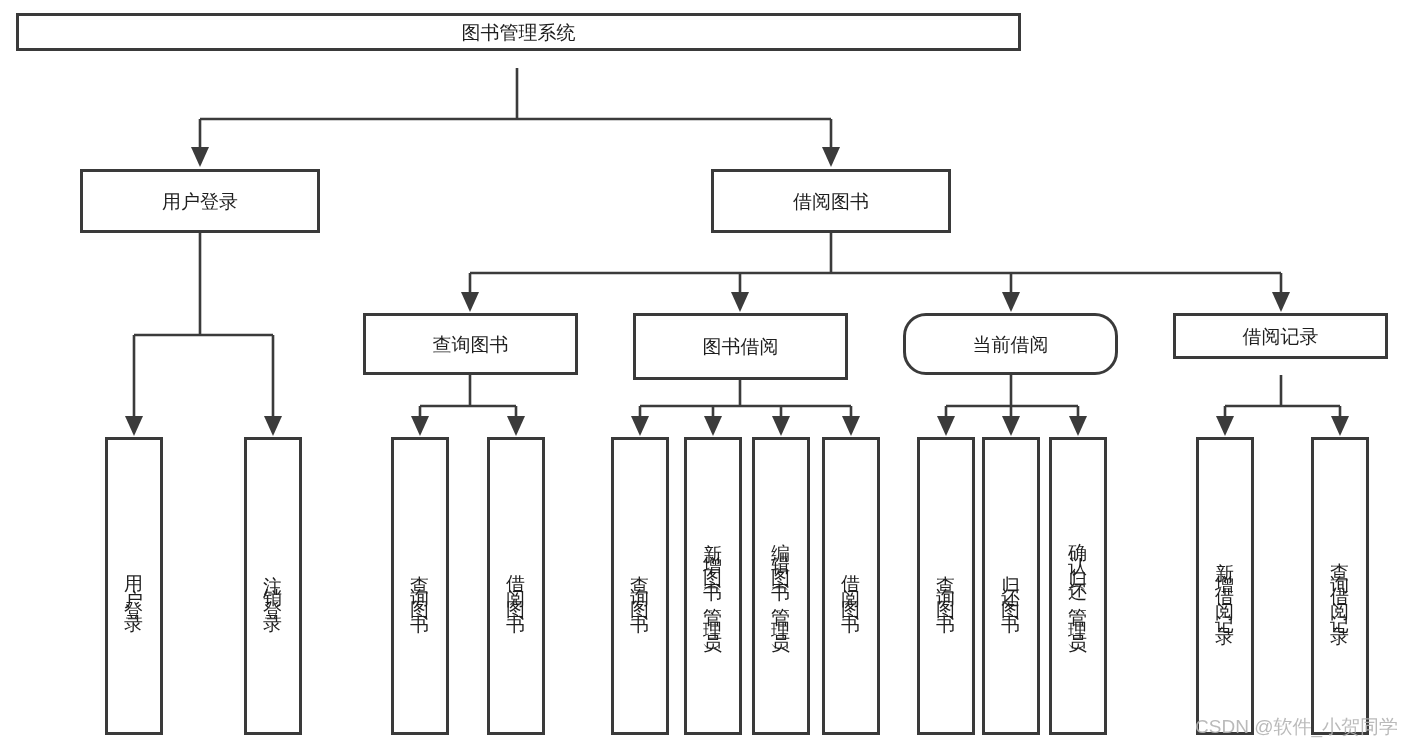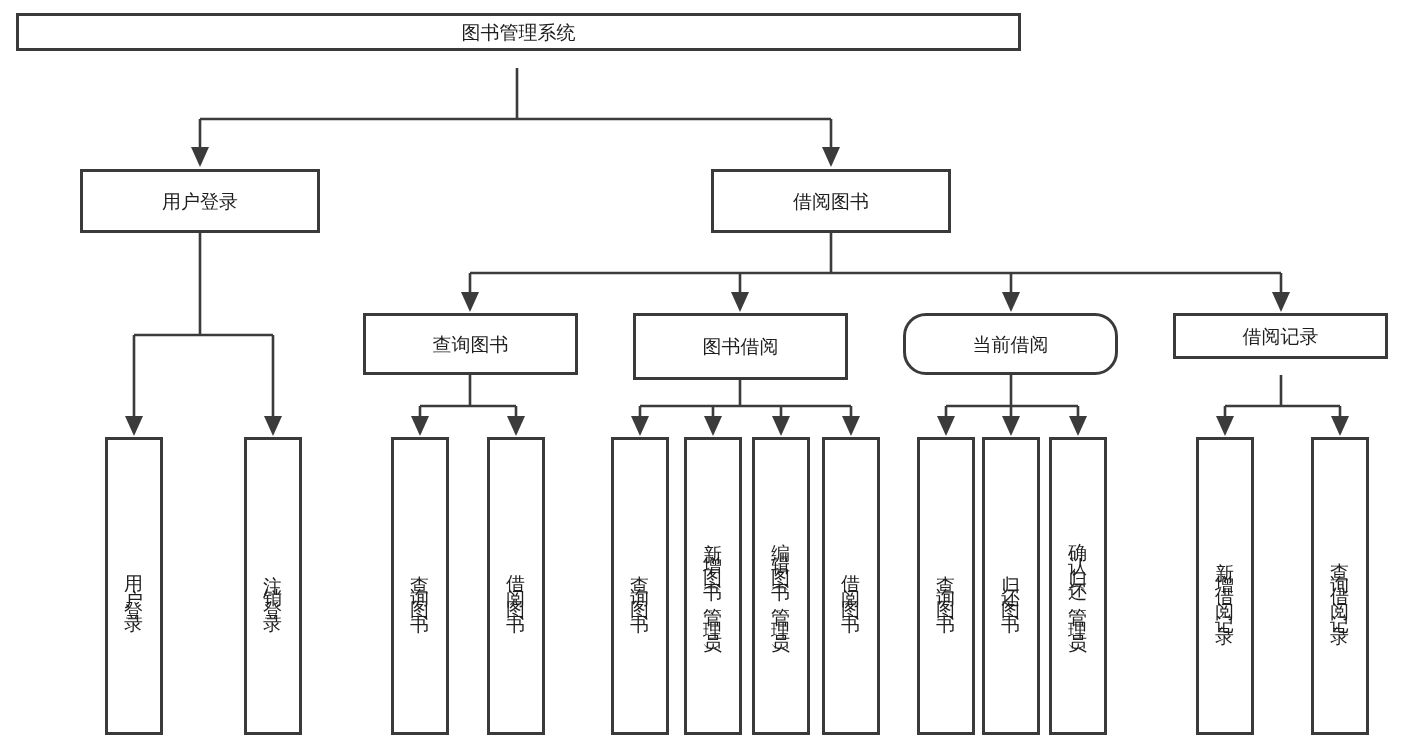--- a/index.html
+++ b/index.html
@@ -135,14 +135,15 @@
   <div class="box vbox" style="left:752px; top:437px; width:58px; height:298px;">编辑图书（管理员）</div>
   <div class="box vbox" style="left:822px; top:437px; width:58px; height:298px;">借阅图书</div>
 
   <div class="box vbox" style="left:917px; top:437px; width:58px; height:298px;">查询图书</div>
   <div class="box vbox" style="left:982px; top:437px; width:58px; height:298px;">归还图书</div>
   <div class="box vbox" style="left:1049px; top:437px; width:58px; height:298px;">确认归还（管理员）</div>
 
   <div class="box vbox" style="left:1196px; top:437px; width:58px; height:298px;">新增借阅记录</div>
   <div class="box vbox" style="left:1311px; top:437px; width:58px; height:298px;">查询借阅记录</div>
 
+  <div class="watermark">CSDN @软件_小贺同学</div>
 
 </div>
 
 </body></html>

